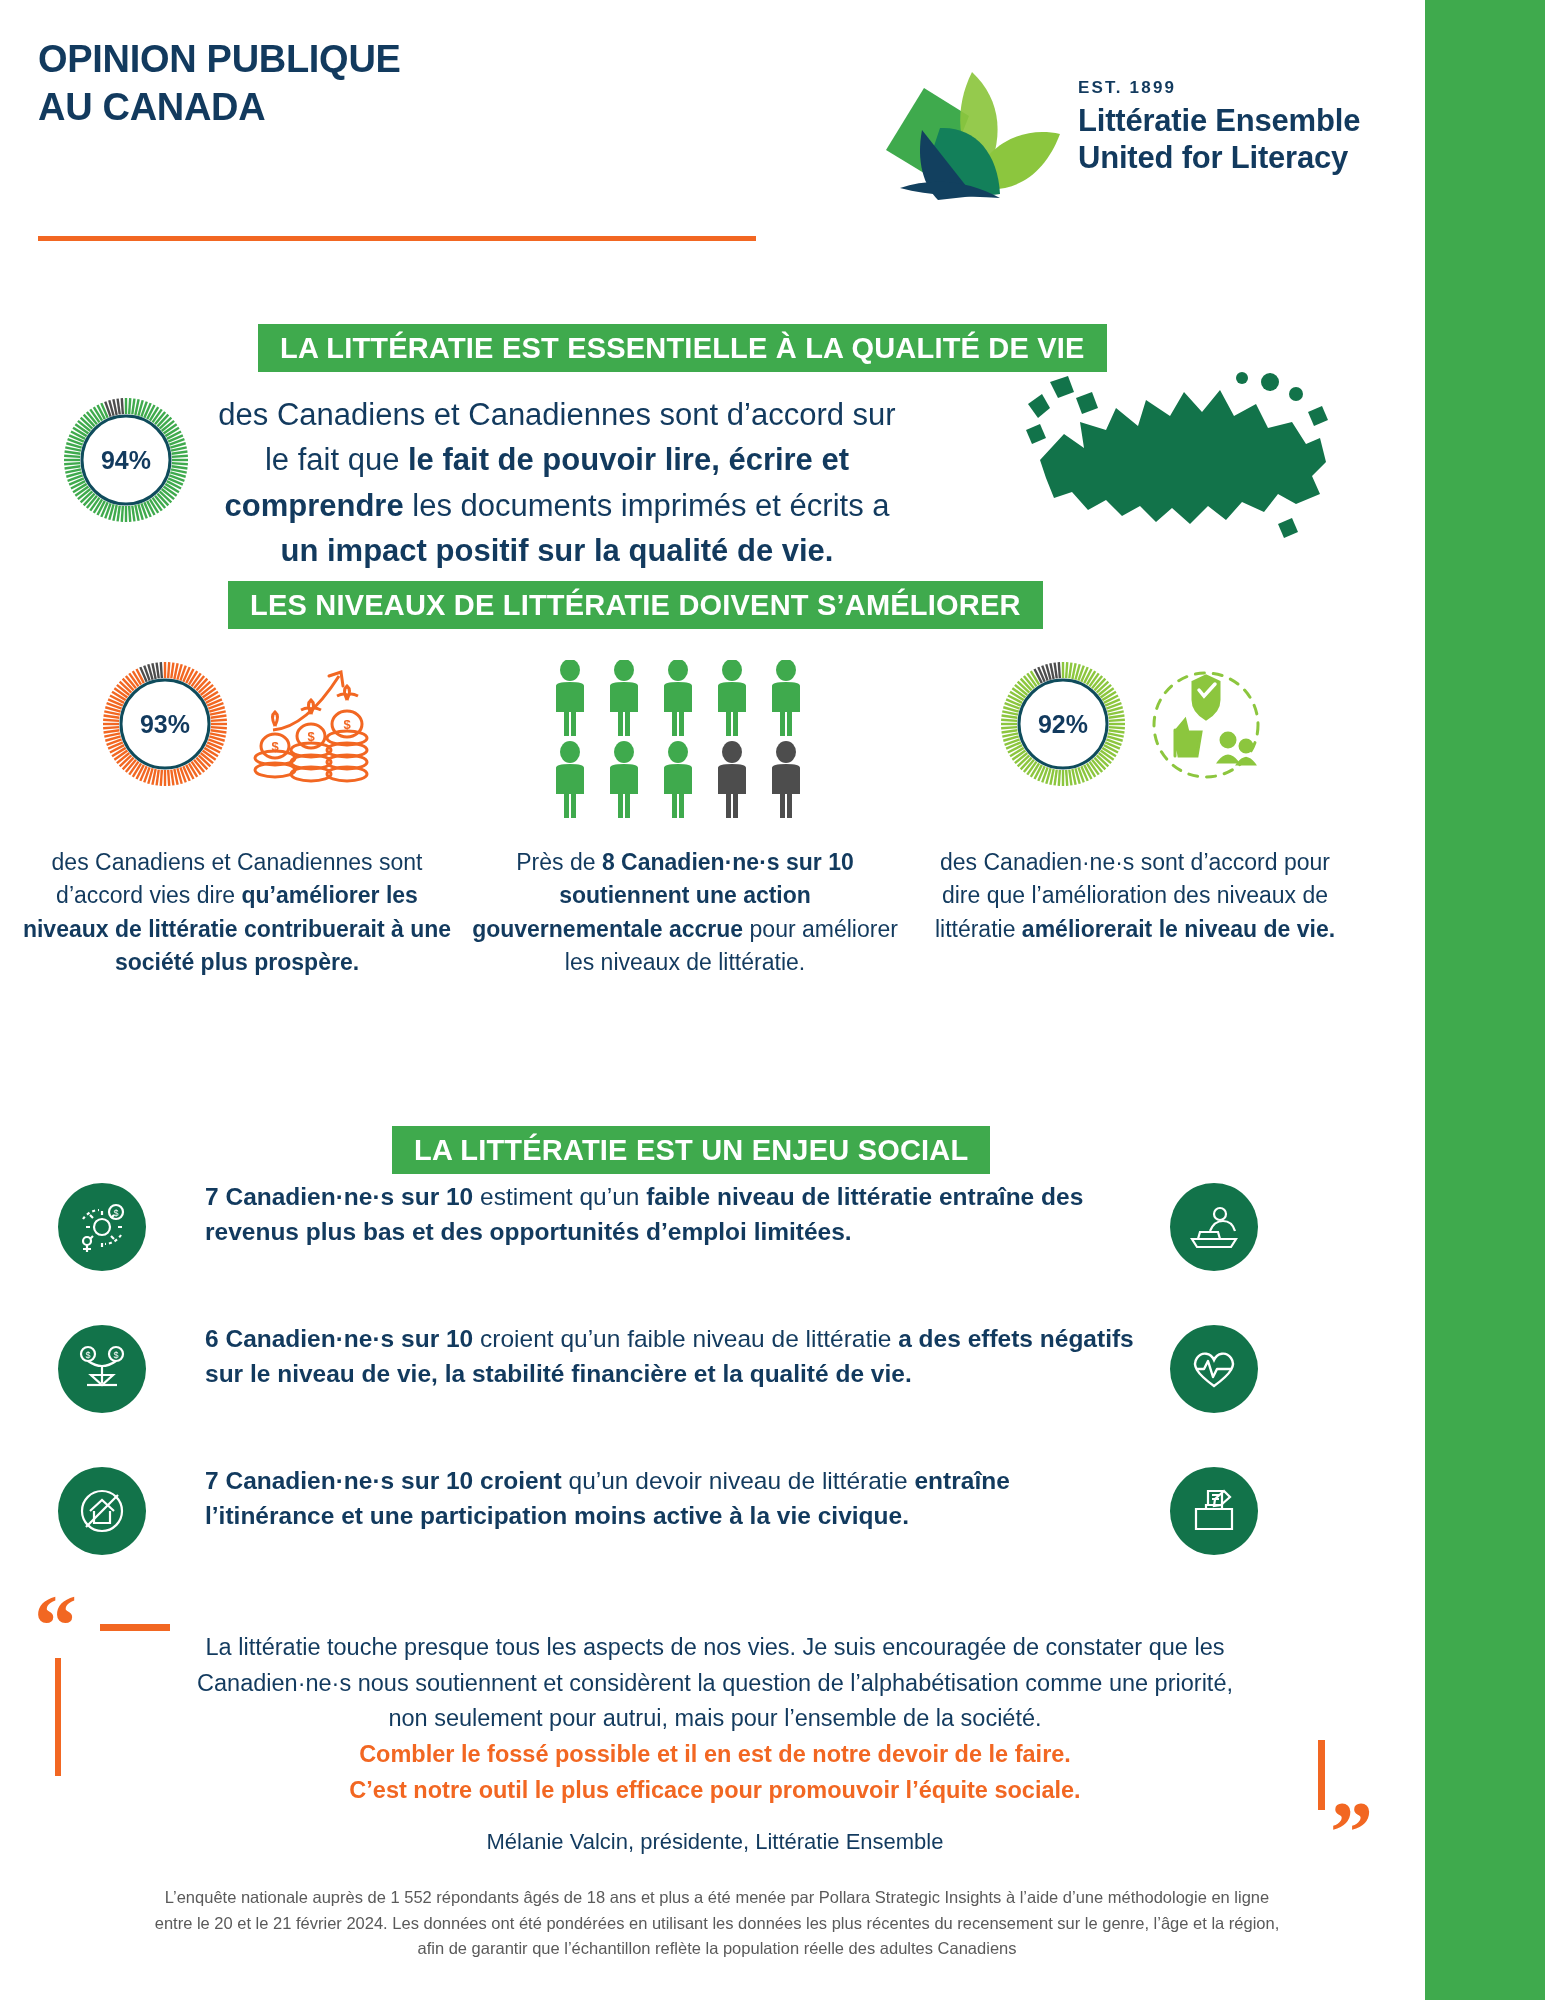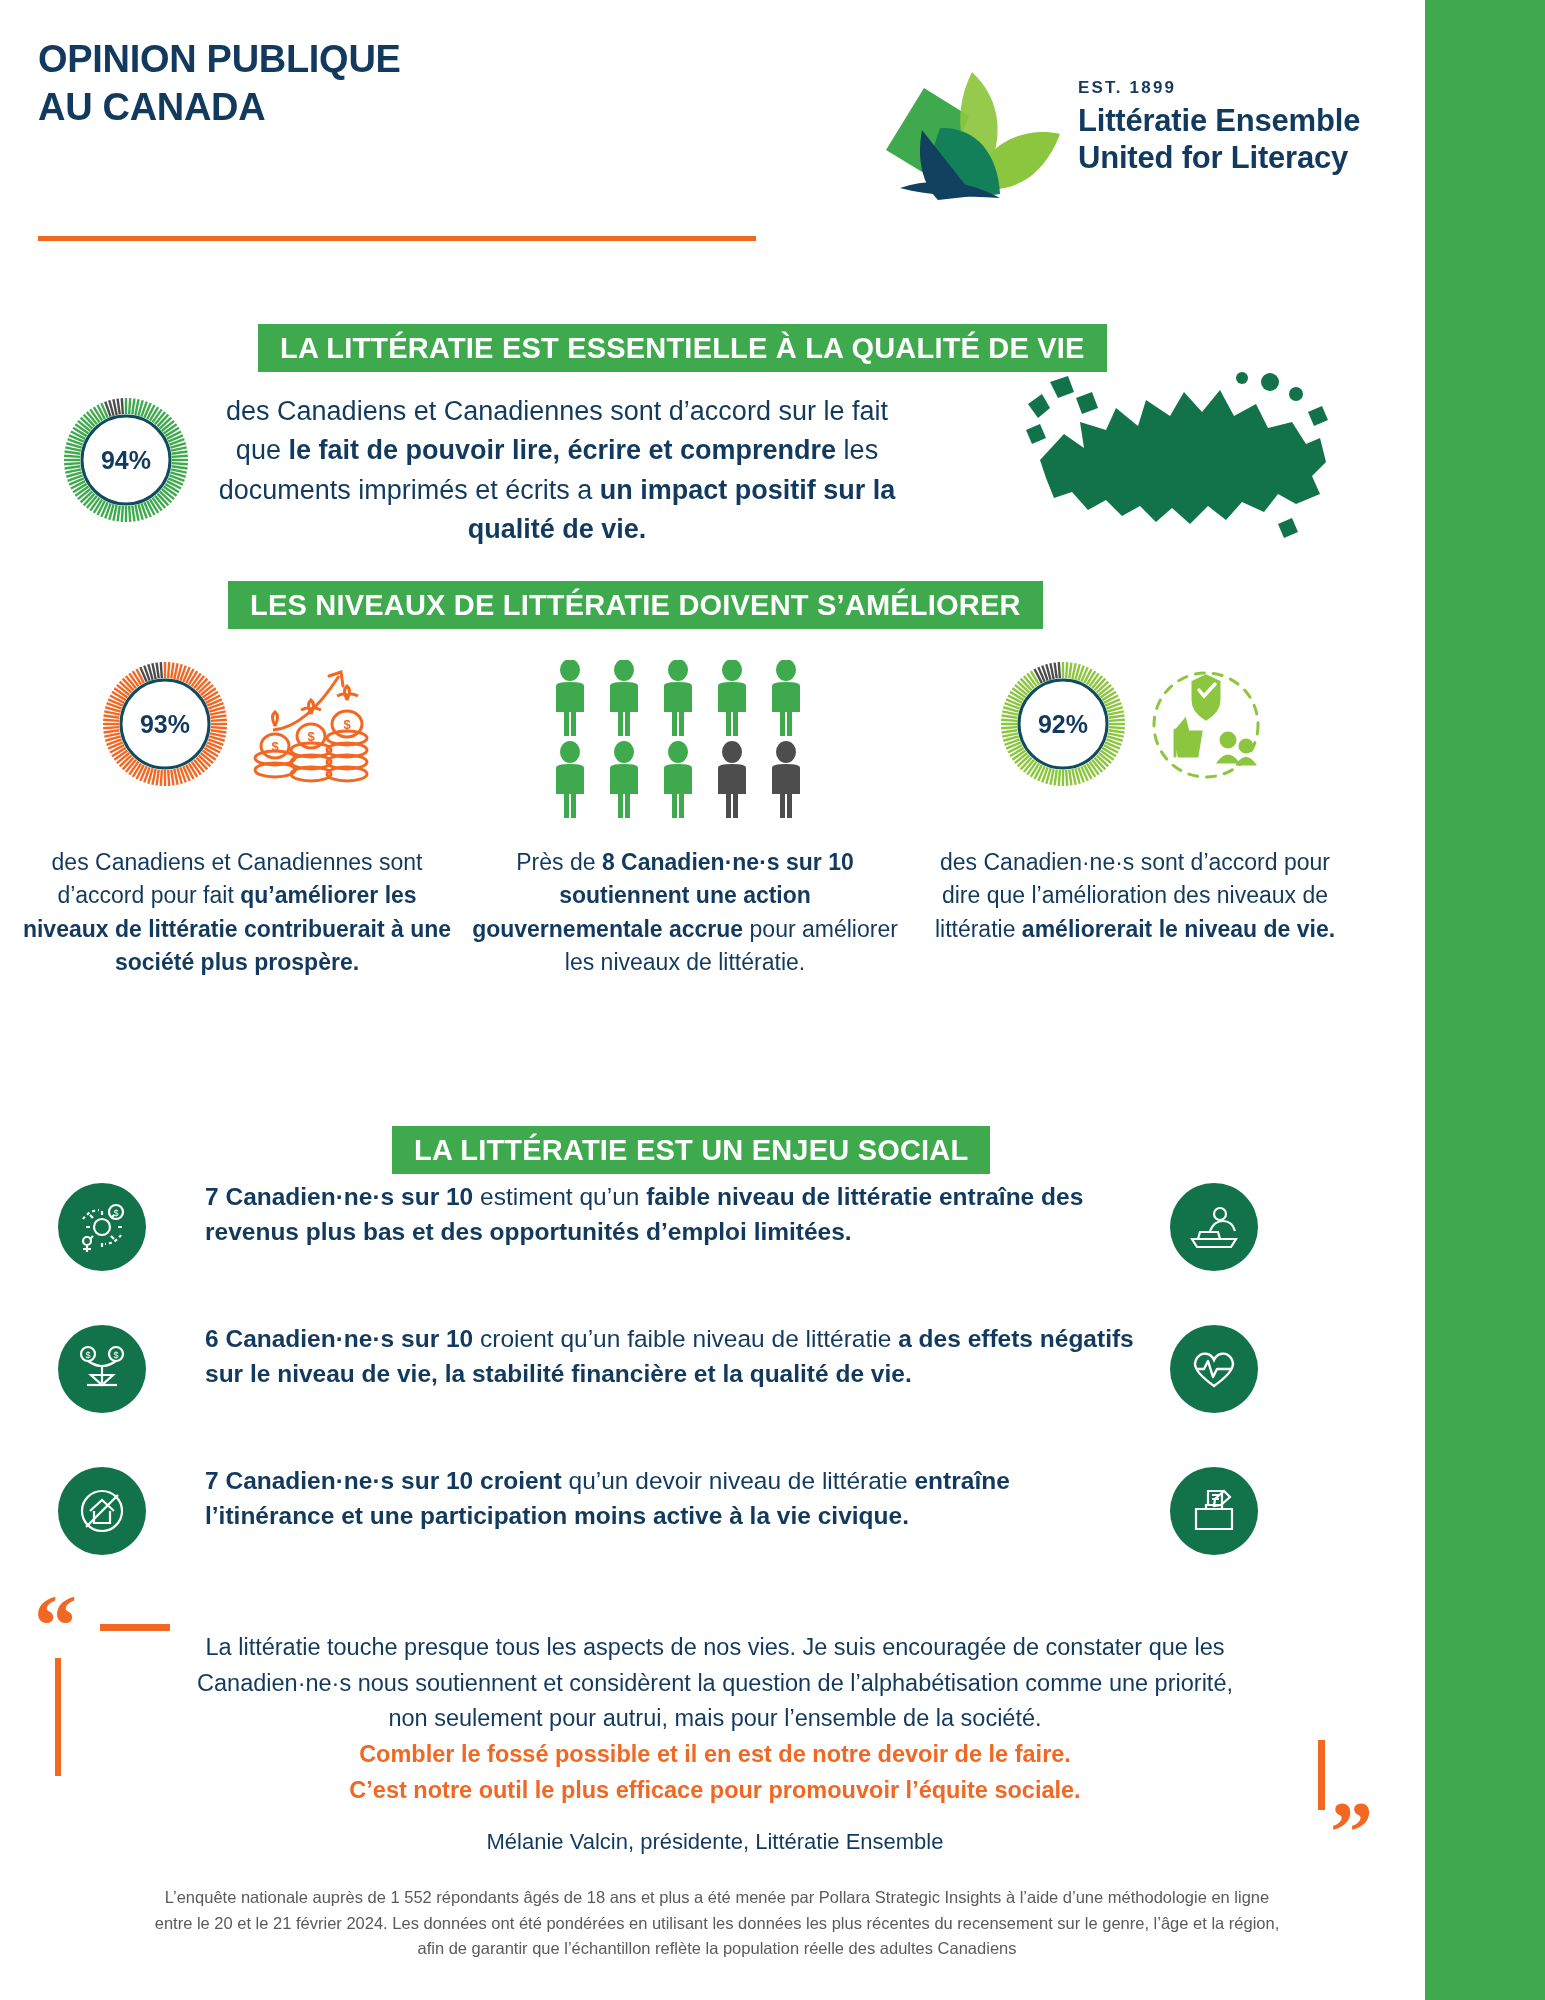--- a/index.html
+++ b/index.html
@@ -37,21 +37,21 @@
     display:flex; align-items:center; justify-content:center;
     font-size:29px; letter-spacing:0.2px; text-transform:uppercase;
     padding:0 22px; height:48px; white-space:nowrap;margin-top:33px;
   }
 
   
   .s1 { position:absolute; left:0; top:384px; width:1425px; height:170px; }
   .s1 .donut { position:absolute; left:62px; top:12px; }
   .s1 .para {
     position:absolute; left:212px; top:8px; width:690px;
-    color:#123a5e; font-size:27px; line-height:1.46; text-align:center;
+    color:#123a5e; font-size:31px; line-height:1.46; text-align:center;
   }
   .s1 .map { position:absolute; left:1020px; top:-20px; width:320px; height:190px; }
 
   
   .s2 { position:absolute; left:0; top:660px; width:1425px; height:320px; }
   .col { position:absolute; top:0; }
   .col-txt {
     color:#123a5e; font-size:23px; line-height:1.45; text-align:center;
     margin-top:18px;
   }
@@ -373,21 +373,21 @@
               <path d="M30 70 C55 68 78 44 96 16"></path>
               <path d="M86 16 L98 12 L100 26" stroke-linecap="round"></path>
               <path d="M32 66 q-5 -10 0 -14 q5 4 0 14"></path>
               <path d="M68 54 q-5 -10 0 -14 q5 4 0 14"></path>
               <path d="M104 40 q-5 -10 0 -14 q5 4 0 14"></path>
               <path d="M58 50 q8 -4 11 0 M78 50 q-8 -4 -11 0"></path>
               <path d="M94 36 q8 -4 11 0 M115 36 q-8 -4 -11 0"></path>
             </g>
           </svg>
         </div>
-        <div class="col-txt"><span>des Canadiens et Canadiennes sont d’accord pour fait </span><b>qu’améliorer les niveaux de littératie contribuerait à une société plus prospère.</b></div>
+        <div class="col-txt"><span>des Canadiens et Canadiennes sont d’accord vies dire </span><b>qu’améliorer les niveaux de littératie contribuerait à une société plus prospère.</b></div>
       </div>
 
       <div class="col col2">
         <div class="iconrow">
           <svg width="290" height="160" viewBox="0 0 290 160" id="peopleIcon">
               <g fill="#3faa4d" transform="translate(12,0)">
                 <ellipse cx="18" cy="10" rx="10" ry="11"></ellipse>
                 <path d="M4 26 q0 -4 14 -4 q14 0 14 4 l0 26 l-8 0 l0 24 l-5 0 l0 -24 l-2 0 l0 24 l-5 0 l0 -24 l-8 0 Z"></path>
               </g>
               <g fill="#3faa4d" transform="translate(66,0)">

